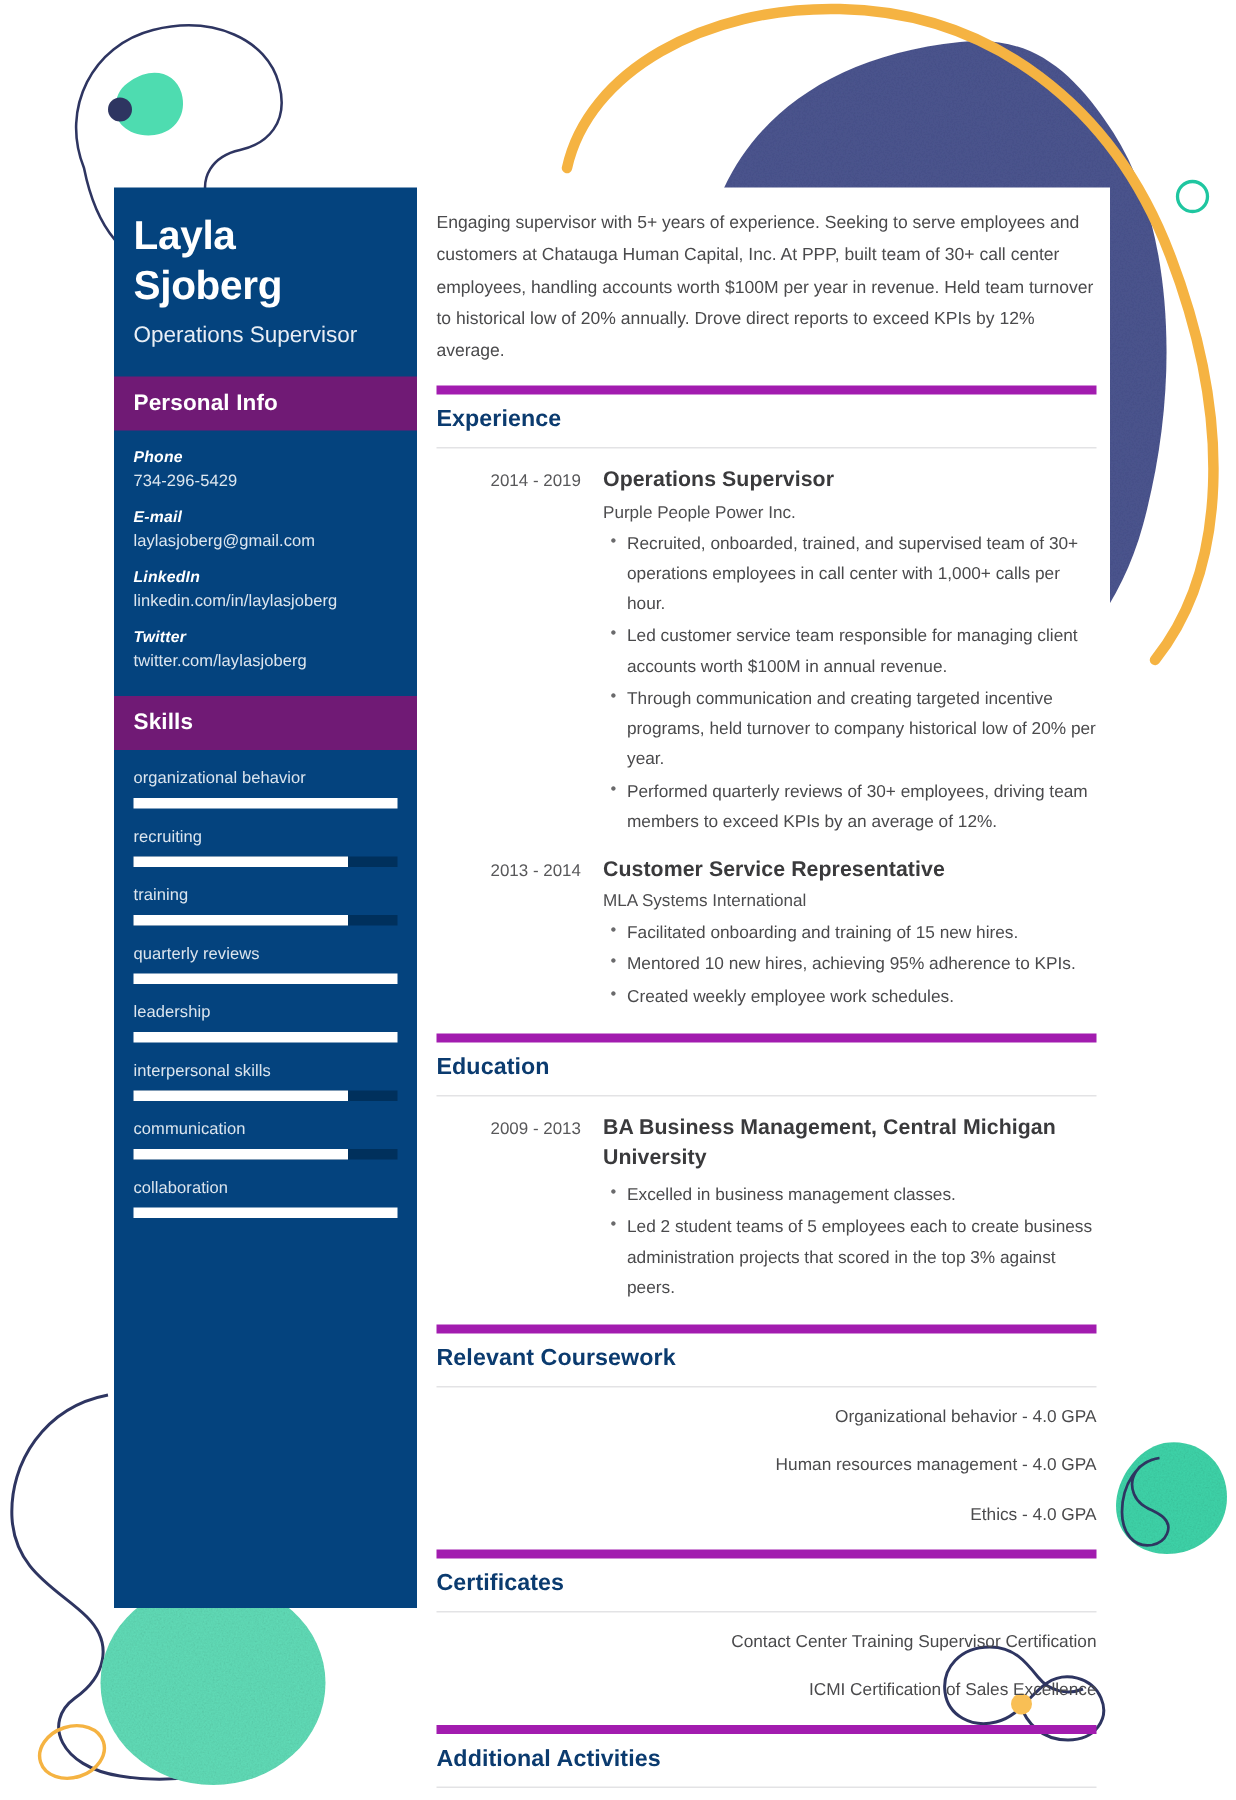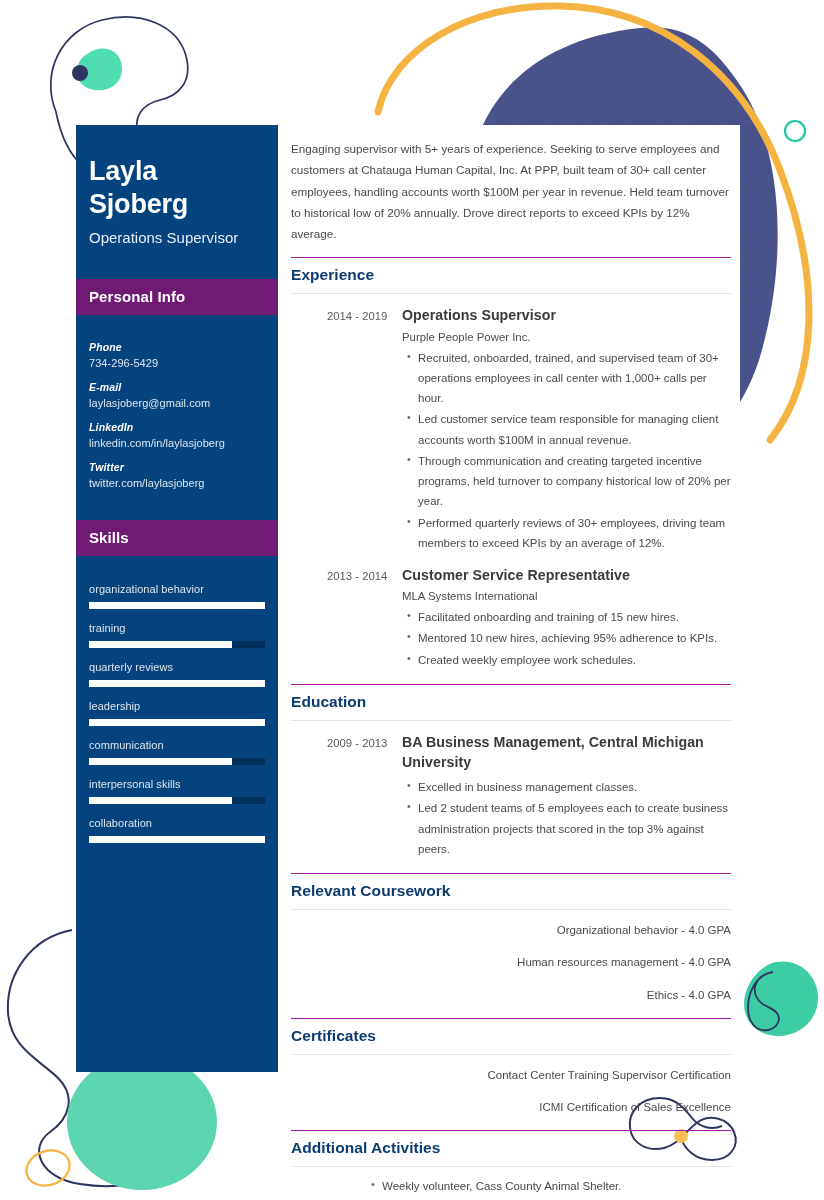--- a/index.html
+++ b/index.html
@@ -41,21 +41,21 @@
     position: absolute;
     left: 76px;
     top: 125px;
     width: 202px;
     height: 947px;
     background: #04437e;
     z-index: 3;
     color: #ffffff;
     box-sizing: border-box;
   }
-  .sidebar-pad { padding: 14px 13px; }
+  .sidebar-pad { padding: 0 13px; }
 
   .name {
     font-size: 27px;
     font-weight: bold;
     line-height: 1.22;
     letter-spacing: -0.2px;
     margin: 0;
     padding-top: 16px;
   }
   .job-title {
@@ -124,21 +124,21 @@
     line-height: 1.82;
     color: #4a4a4c;
     margin: 0;
   }
 
   .sec { margin-top: 13px; }
   .sec-head {
     font-size: 15.5px;
     font-weight: bold;
     color: #0b3b6f;
-    border-top: 1px solid #a21caf;
+    border-top: 6px solid #a21caf;
     border-bottom: 1px solid #e3e3e5;
     padding: 8px 0 9px 0;
     letter-spacing: 0.05px;
   }
 
   .entry {
     display: flex;
     margin-top: 11px;
     margin-left: 36px;
   }
@@ -291,45 +291,51 @@
   <div class="sb-section-head">Skills</div>
 
   <div class="sidebar-pad">
     <div class="skill">
       <div class="skill-name">organizational behavior</div>
       <div class="skill-track">
         <div class="skill-fill" style="width: 100%;"></div>
       </div>
     </div>
     <div class="skill">
+      <div class="skill-name">recruiting</div>
+      <div class="skill-track">
+        <div class="skill-fill" style="width: 81%;"></div>
+      </div>
+    </div>
+    <div class="skill">
       <div class="skill-name">training</div>
       <div class="skill-track">
         <div class="skill-fill" style="width: 81%;"></div>
       </div>
     </div>
     <div class="skill">
       <div class="skill-name">quarterly reviews</div>
       <div class="skill-track">
         <div class="skill-fill" style="width: 100%;"></div>
       </div>
     </div>
     <div class="skill">
       <div class="skill-name">leadership</div>
       <div class="skill-track">
         <div class="skill-fill" style="width: 100%;"></div>
       </div>
     </div>
     <div class="skill">
+      <div class="skill-name">interpersonal skills</div>
+      <div class="skill-track">
+        <div class="skill-fill" style="width: 81%;"></div>
+      </div>
+    </div>
+    <div class="skill">
       <div class="skill-name">communication</div>
-      <div class="skill-track">
-        <div class="skill-fill" style="width: 81%;"></div>
-      </div>
-    </div>
-    <div class="skill">
-      <div class="skill-name">interpersonal skills</div>
       <div class="skill-track">
         <div class="skill-fill" style="width: 81%;"></div>
       </div>
     </div>
     <div class="skill">
       <div class="skill-name">collaboration</div>
       <div class="skill-track">
         <div class="skill-fill" style="width: 100%;"></div>
       </div>
     </div>

